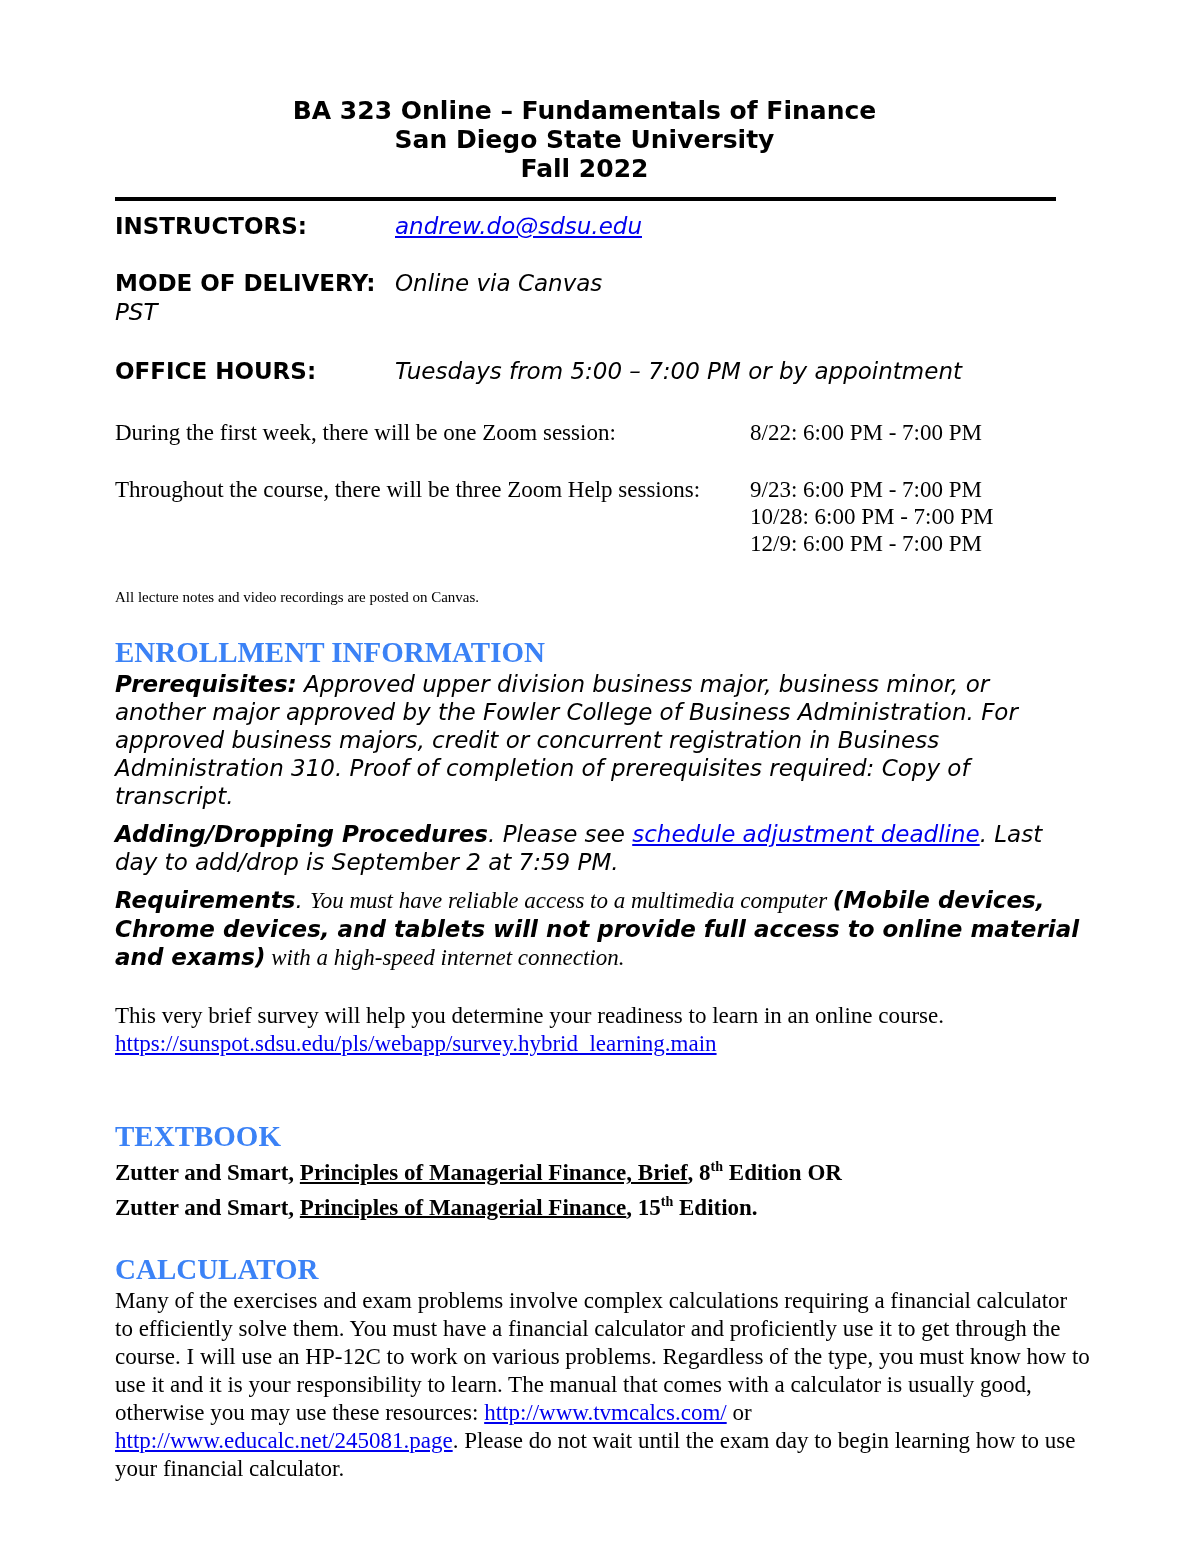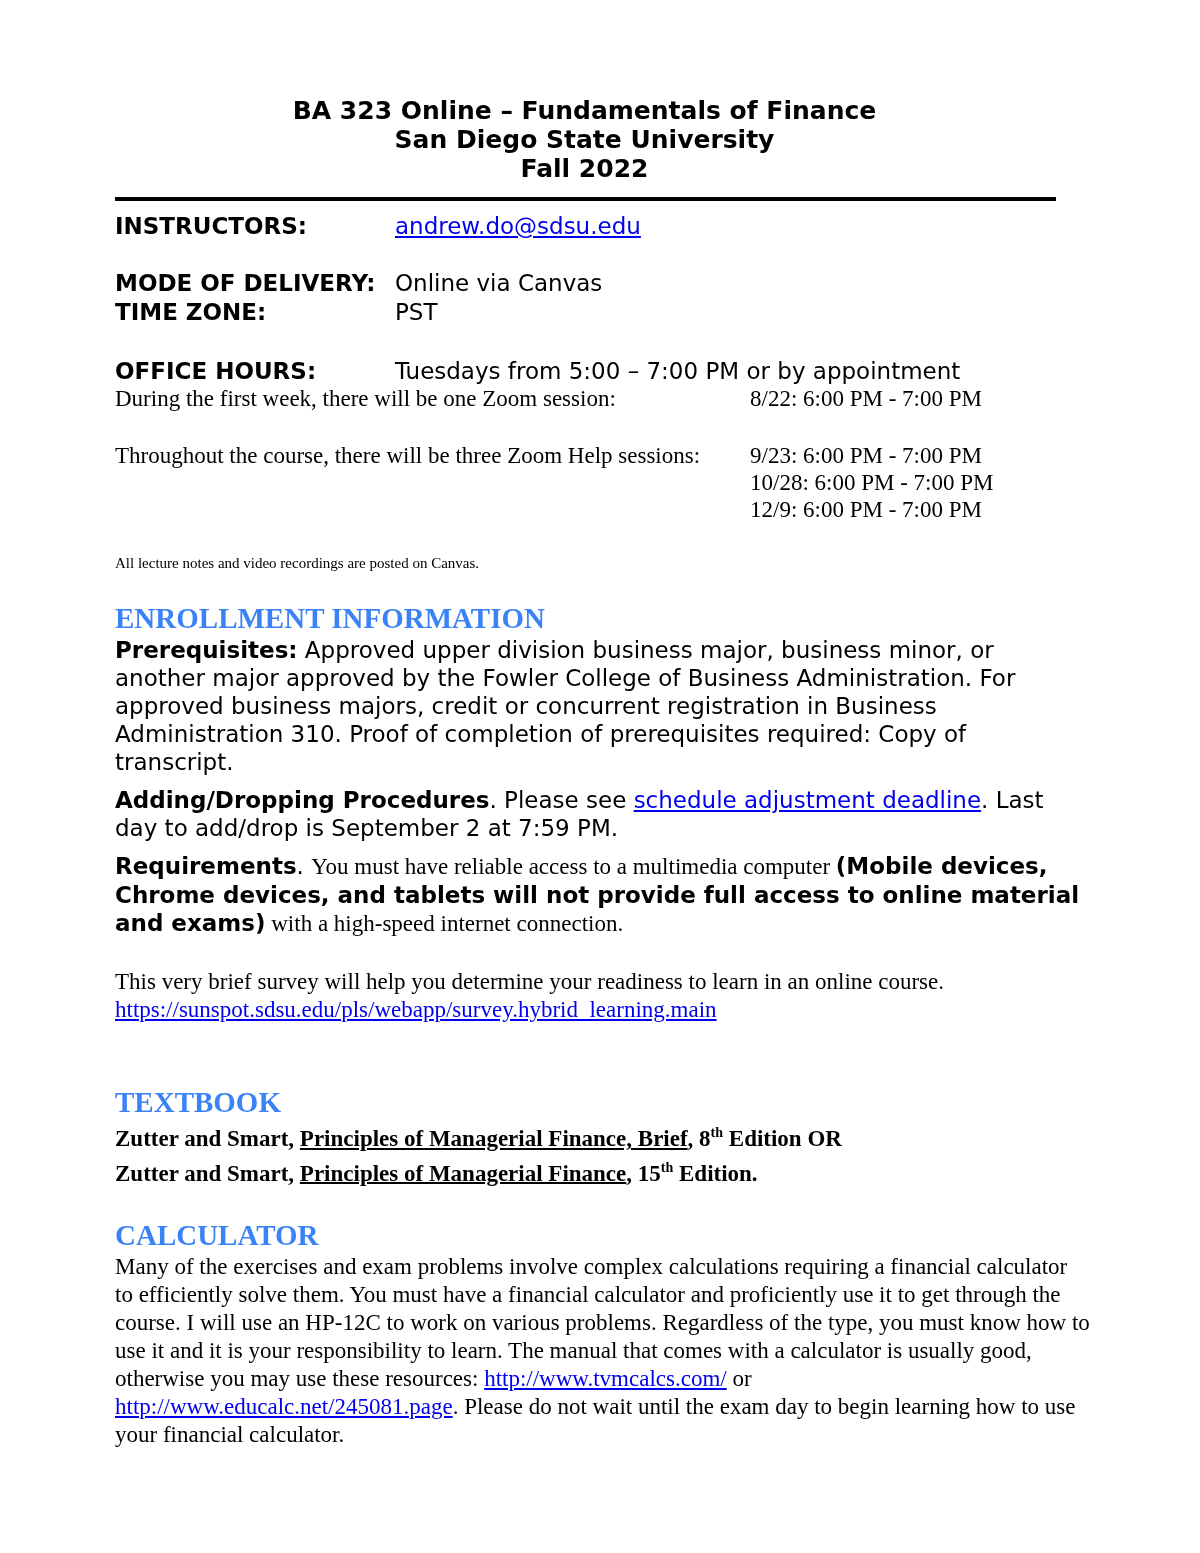--- a/index.html
+++ b/index.html
@@ -26,39 +26,39 @@
     margin-top: 14px;
   }
   .info-row {
     display: grid;
     grid-template-columns: 280px 353px 1fr;
     font-size: 23px;
     line-height: 27px;
     align-items: baseline;
   }
   .label { font-weight: bold; font-family: "DejaVu Sans", sans-serif; }
-  .sans  { font-family: "DejaVu Sans", sans-serif; }
+  .sans  { font-family: "DejaVu Sans", sans-serif; font-style: italic; }
   .serif { font-family: "Liberation Serif", serif; }
   a.doc-link {
     color: #0000ee;
     text-decoration: underline;
     cursor: pointer;
   }
   .row-instructors { margin-top: 12px; }
   .row-mode { margin-top: 30px; }
   .row-tz   { margin-top: 2px; }
   .row-office { margin-top: 32px; }
   .session-row {
     display: grid;
     grid-template-columns: 635px 1fr;
     font-family: "Liberation Serif", serif;
     font-size: 23px;
     line-height: 27px;
   }
-  .session-first { }
+  .session-first { margin-top: 34px; }
   .session-help  { margin-top: 30px; }
   .lecture-note  { margin-top: 32px; font-size: 15px; }
   .section-heading {
     font-family: "Liberation Serif", serif;
     font-weight: bold;
     font-size: 29px;
     line-height: 32px;
     color: #3b82f6;
   }
   .h-enroll   { margin-top: 30px; }
@@ -104,21 +104,20 @@
     <a href="#" class="doc-link sans">andrew.do@sdsu.edu</a>
   </div>
 
   <div class="info-row row-mode">
     <span class="label">MODE OF DELIVERY:</span>
     <span class="sans">Online via Canvas</span>
     <span></span>
   </div>
 
   <div class="info-row row-tz">
-    <span class="label">TIME ZONE:</span>
     <span class="sans">PST</span>
     <span></span>
   </div>
 
   <div class="info-row row-office">
     <span class="label">OFFICE HOURS:</span>
     <span class="sans" style="grid-column: 2 / 4;">Tuesdays from 5:00 – 7:00 PM or by appointment</span>
   </div>
 
   <div class="session-row session-first">

